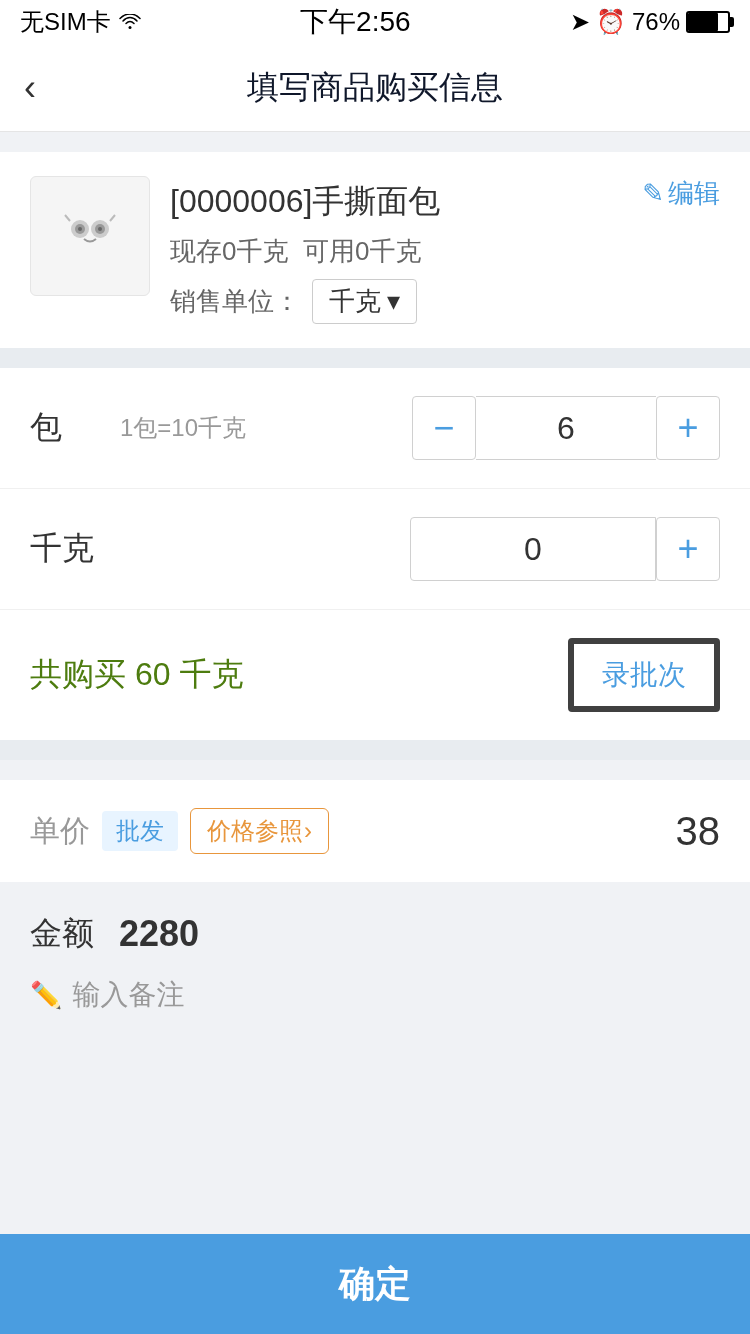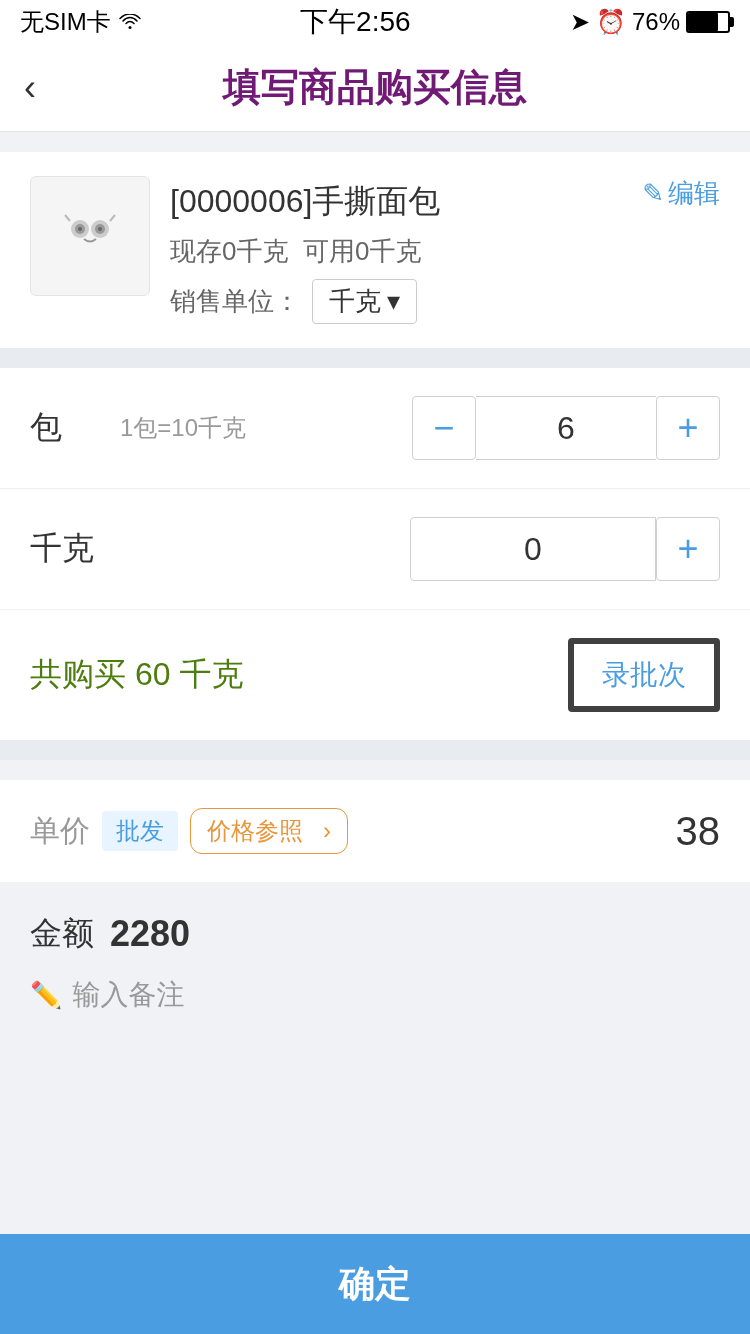--- a/index.html
+++ b/index.html
@@ -64,23 +64,23 @@
       border-bottom: 1px solid #e5e5e5;
     }
     .nav-back {
       position: absolute;
       left: 24px;
       font-size: 36px;
       color: #333;
       cursor: pointer;
     }
     .nav-title {
-      font-size: 38px;
-      font-weight: 700;
-      color: #701a75;
+      font-size: 32px;
+      font-weight: 400;
+      color: #0f172a;
     }
 
     
     .product-card {
       background: #fff;
       margin-top: 20px;
       padding: 24px 30px;
       display: flex;
       align-items: flex-start;
       gap: 20px;
@@ -260,41 +260,41 @@
       color: #4a9de0;
       font-size: 24px;
       padding: 4px 14px;
       border-radius: 4px;
     }
     .price-ref {
       border: 1.5px solid #e8963c;
       color: #e8963c;
       font-size: 24px;
       padding: 6px 16px;
-      border-radius: 12px;
-      display: flex;
-      align-items: center;
-      gap: 20px;
+      border-radius: 6px;
+      display: flex;
+      align-items: center;
+      gap: 1px;
       cursor: pointer;
     }
     .price-value {
       font-size: 40px;
       color: #333;
       font-weight: 500;
     }
 
     
     .amount-section {
       background: #f0f2f5;
       padding: 30px 30px 10px 30px;
     }
     .amount-row {
       display: flex;
       align-items: center;
-      gap: 16px;
+      gap: 25px;
       margin-bottom: 20px;
     }
     .amount-label {
       font-size: 32px;
       color: #333;
       font-weight: 500;
     }
     .amount-value {
       font-size: 36px;
       color: #333;

